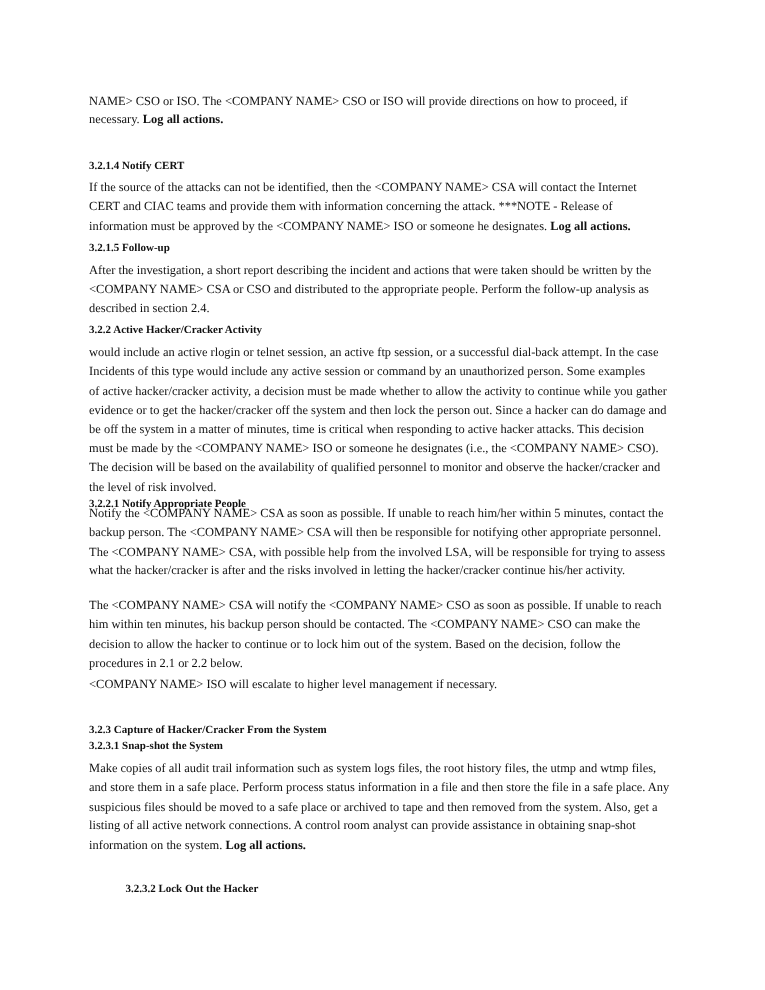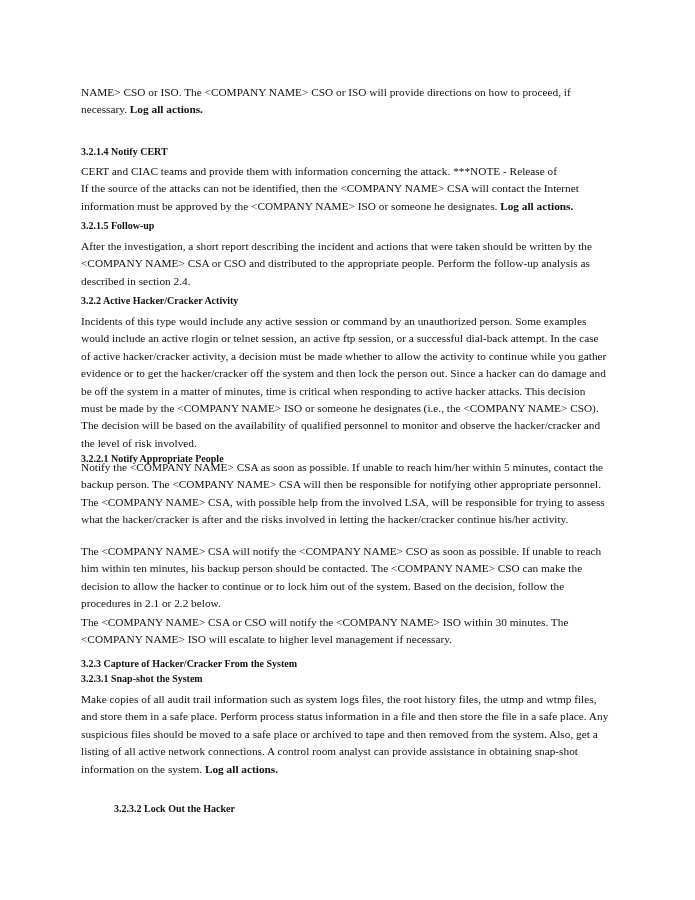--- a/index.html
+++ b/index.html
@@ -16,36 +16,36 @@
 
 <div class="page">
 
   <div class="p" style="position:absolute; top:0;">
     <span class="line">NAME&gt; CSO or ISO. The &lt;COMPANY NAME&gt; CSO or ISO will provide directions on how to proceed, if</span>
     <span class="line"><span>necessary. </span><b>Log all actions.</b></span>
   </div>
 
   <div class="h" style="position:absolute; top:59px;">3.2.1.4 Notify CERT</div>
   <div class="p" style="position:absolute; top:79px;">
+    <span class="line">If the source of the attacks can not be identified, then the &lt;COMPANY NAME&gt; CSA will contact the Internet</span>
     <span class="line">CERT and CIAC teams and provide them with information concerning the attack. ***NOTE - Release of</span>
-    <span class="line">If the source of the attacks can not be identified, then the &lt;COMPANY NAME&gt; CSA will contact the Internet</span>
     <span class="line"><span>information must be approved by the &lt;COMPANY NAME&gt; ISO or someone he designates. </span><b>Log all actions.</b></span>
   </div>
 
   <div class="h" style="position:absolute; top:133px;">3.2.1.5 Follow-up</div>
   <div class="p" style="position:absolute; top:154px;">
     <span class="line">After the investigation, a short report describing the incident and actions that were taken should be written by the</span>
     <span class="line">&lt;COMPANY NAME&gt; CSA or CSO and distributed to the appropriate people. Perform the follow-up analysis as</span>
     <span class="line">described in section 2.4.</span>
   </div>
 
   <div class="h" style="position:absolute; top:208px;">3.2.2 Active Hacker/Cracker Activity</div>
   <div class="p" style="position:absolute; top:229px;">
+    <span class="line">would include an active rlogin or telnet session, an active ftp session, or a successful dial-back attempt. In the case</span>
     <span class="line">Incidents of this type would include any active session or command by an unauthorized person. Some examples</span>
-    <span class="line">would include an active rlogin or telnet session, an active ftp session, or a successful dial-back attempt. In the case</span>
     <span class="line">of active hacker/cracker activity, a decision must be made whether to allow the activity to continue while you gather</span>
     <span class="line">evidence or to get the hacker/cracker off the system and then lock the person out. Since a hacker can do damage and</span>
     <span class="line">be off the system in a matter of minutes, time is critical when responding to active hacker attacks. This decision</span>
     <span class="line">must be made by the &lt;COMPANY NAME&gt; ISO or someone he designates (i.e., the &lt;COMPANY NAME&gt; CSO).</span>
     <span class="line">The decision will be based on the availability of qualified personnel to monitor and observe the hacker/cracker and</span>
     <span class="line">the level of risk involved.</span>
   </div>
 
   <div class="h" style="position:absolute; top:366px;">3.2.2.1 Notify Appropriate People</div>
   <div class="p" style="position:absolute; top:375px;">
@@ -54,21 +54,20 @@
     <span class="line">The &lt;COMPANY NAME&gt; CSA, with possible help from the involved LSA, will be responsible for trying to assess</span>
     <span class="line">what the hacker/cracker is after and the risks involved in letting the hacker/cracker continue his/her activity.</span>
   </div>
   <div class="p" style="position:absolute; top:459px;">
     <span class="line">The &lt;COMPANY NAME&gt; CSA will notify the &lt;COMPANY NAME&gt; CSO as soon as possible. If unable to reach</span>
     <span class="line">him within ten minutes, his backup person should be contacted. The &lt;COMPANY NAME&gt; CSO can make the</span>
     <span class="line">decision to allow the hacker to continue or to lock him out of the system. Based on the decision, follow the</span>
     <span class="line">procedures in 2.1 or 2.2 below.</span>
   </div>
   <div class="p" style="position:absolute; top:530px;">
-    <span class="line">The &lt;COMPANY NAME&gt; CSA or CSO will notify the &lt;COMPANY NAME&gt; ISO within 30 minutes. The</span>
     <span class="line">&lt;COMPANY NAME&gt; ISO will escalate to higher level management if necessary.</span>
   </div>
 
   <div class="h" style="position:absolute; top:571px;">3.2.3 Capture of Hacker/Cracker From the System</div>
   <div class="h" style="position:absolute; top:586px;">3.2.3.1 Snap-shot the System</div>
   <div class="p" style="position:absolute; top:607px;">
     <span class="line">Make copies of all audit trail information such as system logs files, the root history files, the utmp and wtmp files,</span>
     <span class="line">and store them in a safe place. Perform process status information in a file and then store the file in a safe place. Any</span>
     <span class="line">suspicious files should be moved to a safe place or archived to tape and then removed from the system. Also, get a</span>
     <span class="line">listing of all active network connections. A control room analyst can provide assistance in obtaining snap-shot</span>

